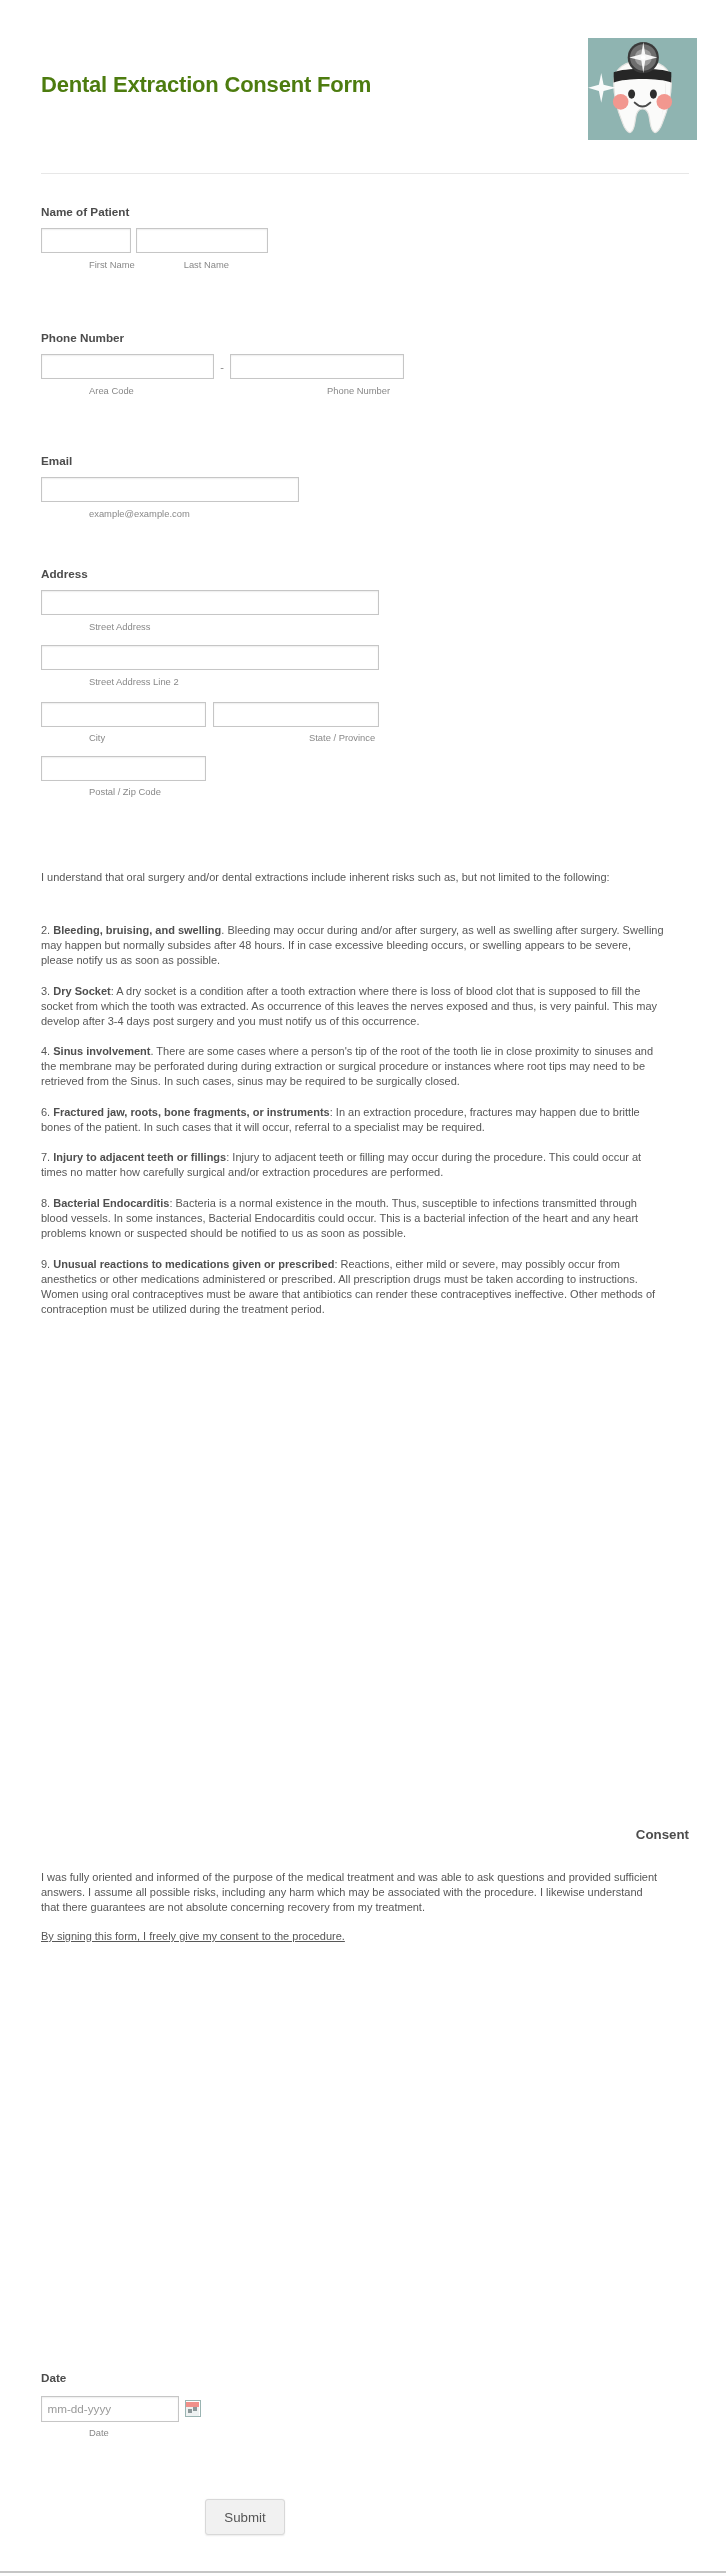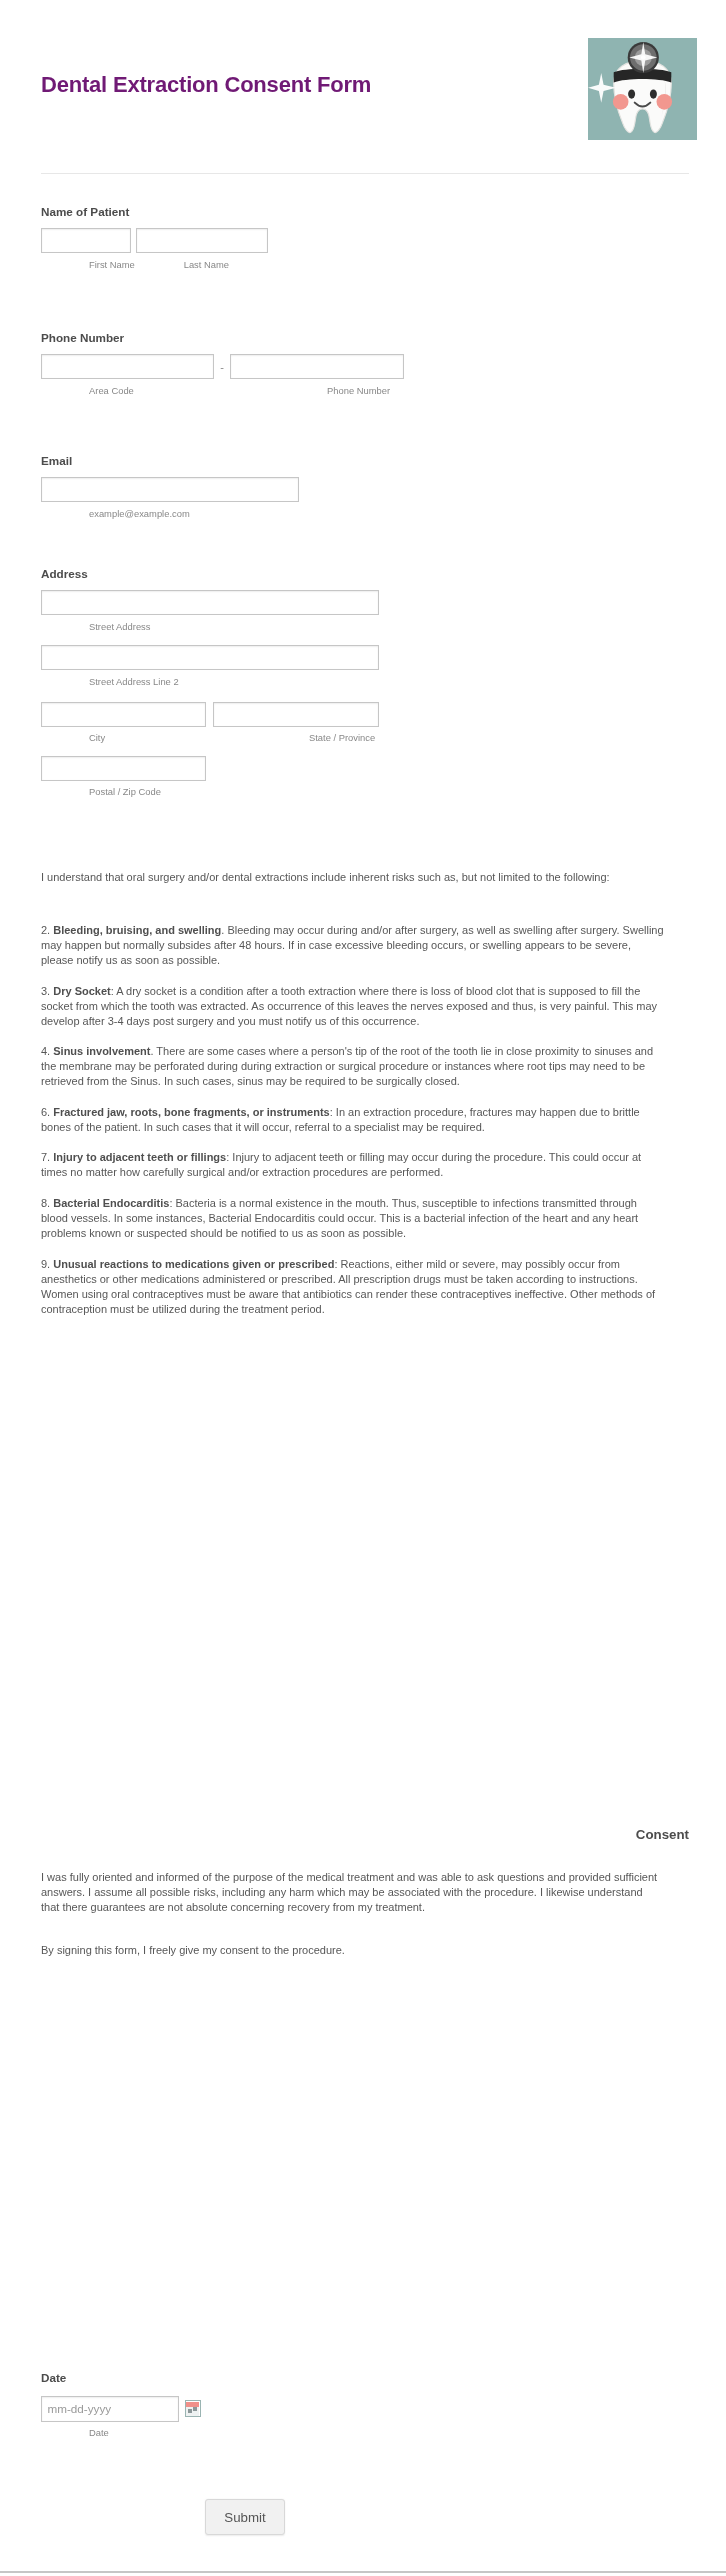--- a/index.html
+++ b/index.html
@@ -1,21 +1,21 @@
 <!DOCTYPE html>
 <html style="font-size:12.5px"><head>
 <meta charset="utf-8">
 <style>
   * { margin:0; padding:0; box-sizing:border-box; }
   html,body { background:#ffffff; }
   body { font-family:"Liberation Sans","DejaVu Sans",sans-serif; color:#555; }
   .page { position:relative; width:727px; height:2576px; margin:0 auto; background:#fff; overflow:hidden; }
 
   
-  .page-title { position:absolute; left:41px; top:72px; font-size:22px; font-weight:bold; color:#701a75; letter-spacing:-0.2px; }
+  .page-title { position:absolute; left:41px; top:72px; font-size:22px; font-weight:bold; color:#4d7c0f; letter-spacing:-0.2px; }
   .logo { position:absolute; left:588px; top:38px; width:109px; height:102px; }
   .logo svg { display:block; width:100%; height:100%; }
   .header-divider { position:absolute; left:41px; top:173px; width:648px; height:0.8px; background:#e7e7e7; }
 
   
   .group { position:absolute; left:41px; }
   .field-label { font-size:11.7px; font-weight:bold; color:#4c4c4c; margin-bottom:10.2px; }
   .row { display:flex; align-items:center; }
   .txt { height:25px; border:0.8px solid #c6c6c6; background:#fff; box-shadow:inset 0 0.8px 1.6px rgba(0,0,0,.09); font-family:inherit; font-size:11px; color:#555; padding:0 5.5px; border-radius:0; }
   .txt::placeholder { color:#9a9a9a; }
@@ -46,21 +46,21 @@
   .risks { position:absolute; left:41px; top:870px; width:625px; }
   .risks p, .consent p { font-size:11px; line-height:15px; color:#575757; }
   .intro { margin-bottom:38px; }
   .risk-item { margin-bottom:15.6px; }
   .risk-item b { font-weight:bold; color:#4f4f4f; }
 
   
   .consent { position:absolute; left:41px; top:1827px; width:648px; }
   .consent-heading { text-align:right; font-size:13.3px; font-weight:bold; color:#4c4c4c; }
   .consent-body { width:623px; margin-top:28px; }
-  .consent-closing { width:623px; margin-top:28px; }
+  .consent-closing { width:623px; margin-top:14px;text-decoration:underline; }
 
   
   .g-signature { top:2093px; }
   .signature-pad { position:relative; margin-top:15px; width:648px; height:213px; border:0.8px solid #c2c2c2; background:#fff; }
   .resize-grip { position:absolute; right:0.8px; bottom:0.8px; width:180px; height:4.7px;
                  border-bottom:0.8px dotted #bdbdbd; }
 
   
   .g-date { top:2371px; }
   .in-date { width:138px; height:26px; font-size:11.7px; }

